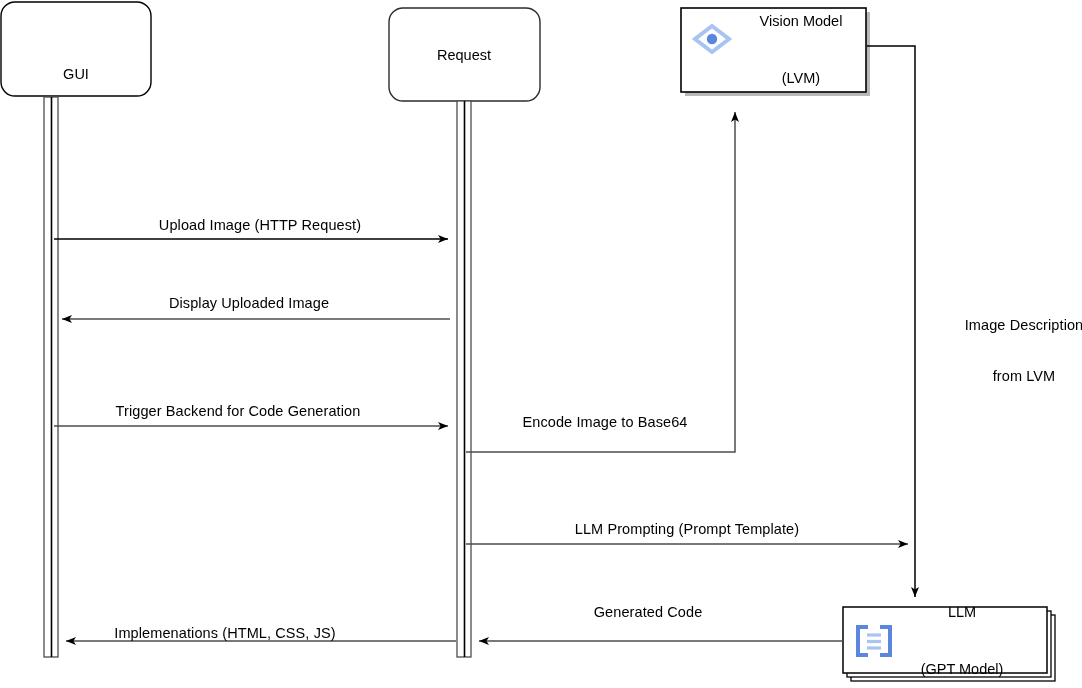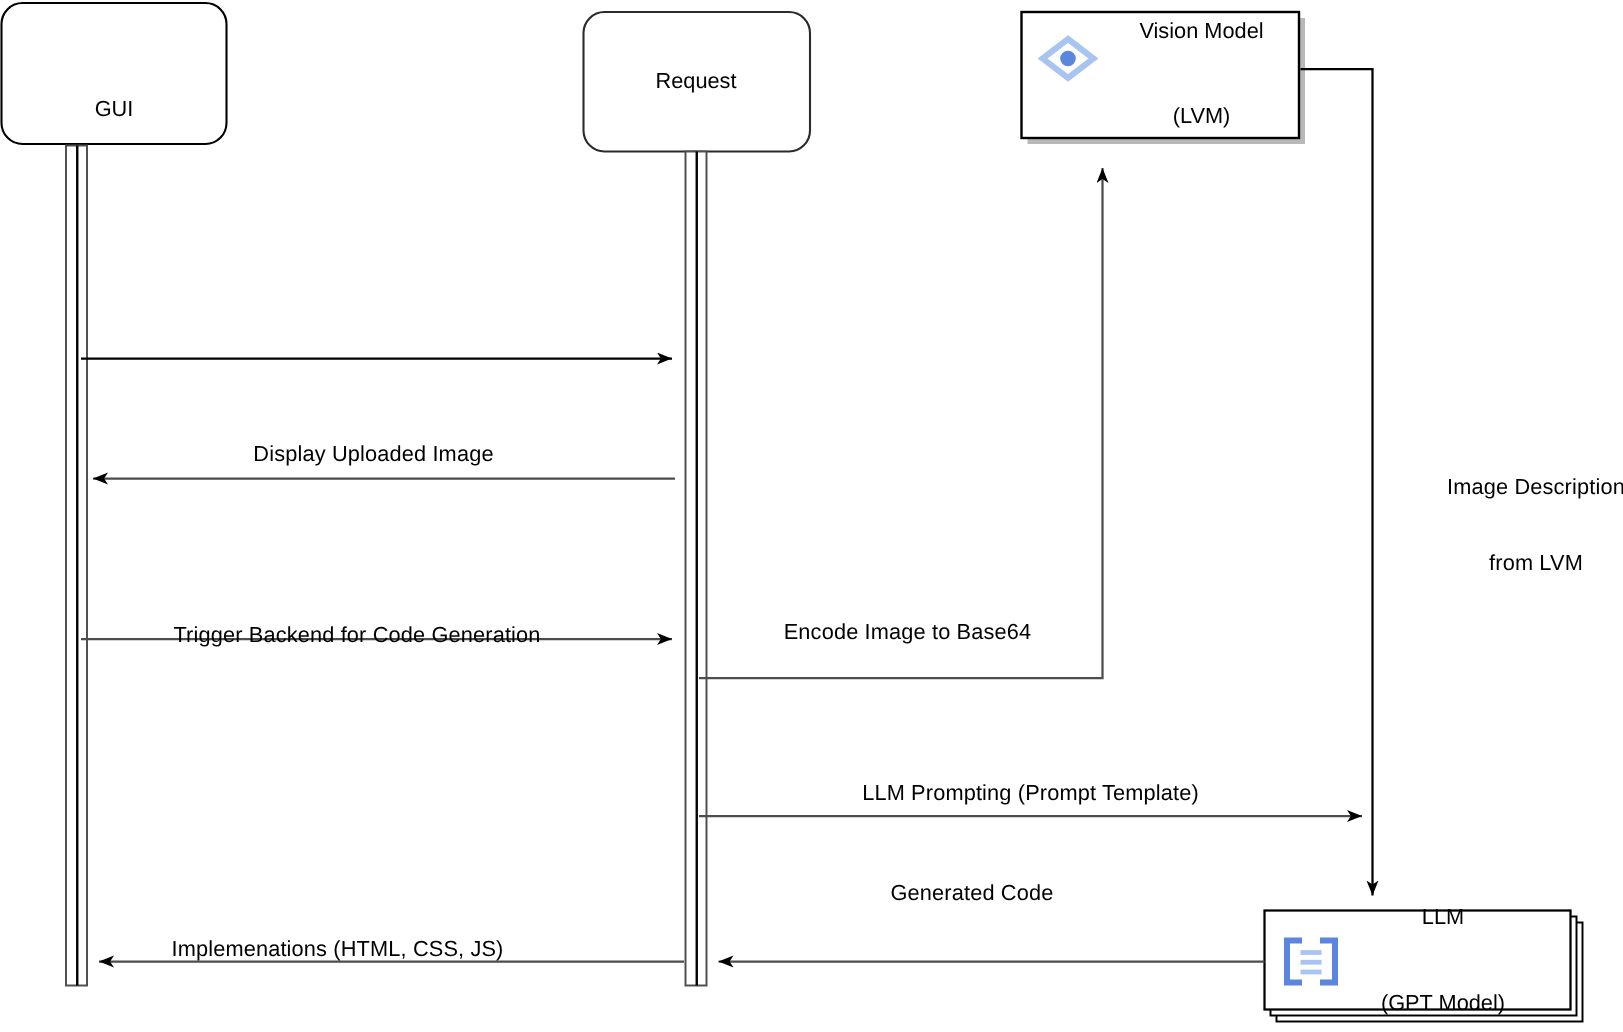--- a/index.html
+++ b/index.html
@@ -119,33 +119,34 @@
   <div class="node-lbl" style="left:801px; top:50px;">
     <div>Vision Model</div>
     <div>(LVM)</div>
   </div>
 
   <div class="node-lbl" style="left:962px; top:641px;">
     <div>LLM</div>
     <div>(GPT Model)</div>
   </div>
 
+  <div class="lbl" style="left:260px; top:217px;">Upload Image (HTTP Request)</div>
 
   <div class="lbl" style="left:249px; top:295px;">Display Uploaded Image</div>
 
-  <div class="lbl" style="left:238px; top:403px;margin-top:13px;">Trigger Backend for Code Generation</div>
+  <div class="lbl" style="left:238px; top:403px;">Trigger Backend for Code Generation</div>
 
   <div class="lbl" style="left:605px; top:414px;text-align:right;">Encode Image to Base64</div>
 
   <div class="lbl" style="left:1000px; top:283px;margin-left:24px;">
     <div>Image Description</div>
     <div>from LVM</div>
   </div>
 
   <div class="lbl" style="left:687px; top:521px;">LLM Prompting (Prompt Template)</div>
 
-  <div class="lbl" style="left:648px; top:588px;">Generated Code</div>
+  <div class="lbl" style="left:648px; top:604px;">Generated Code</div>
 
   <div class="lbl" style="left:225px; top:591px;">
     <div>Implemenations (HTML, CSS, JS)</div>
   </div>
 
 </div>
 
 </body></html>

